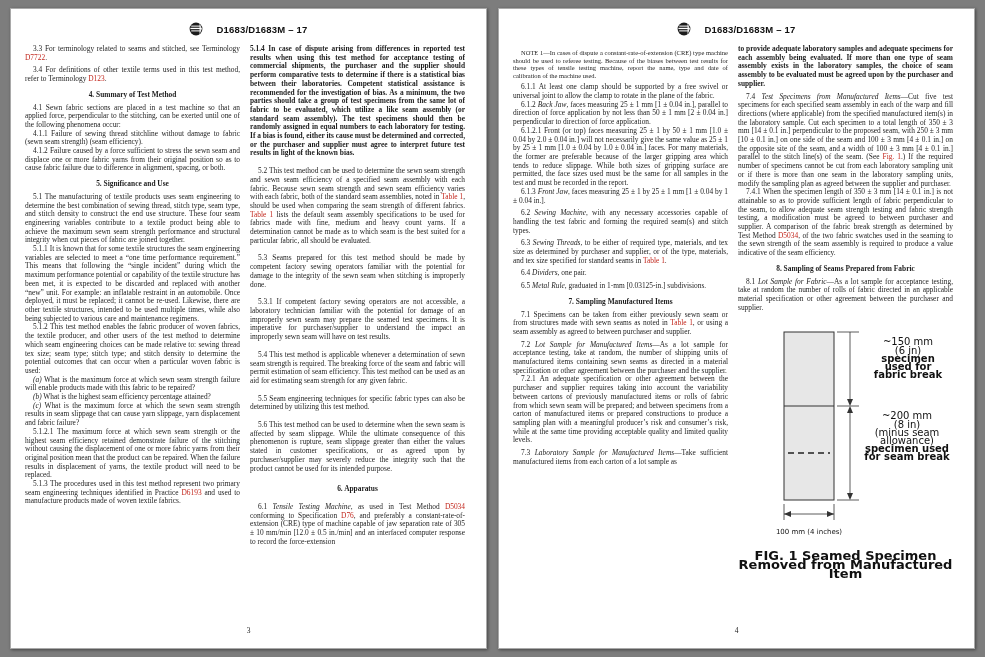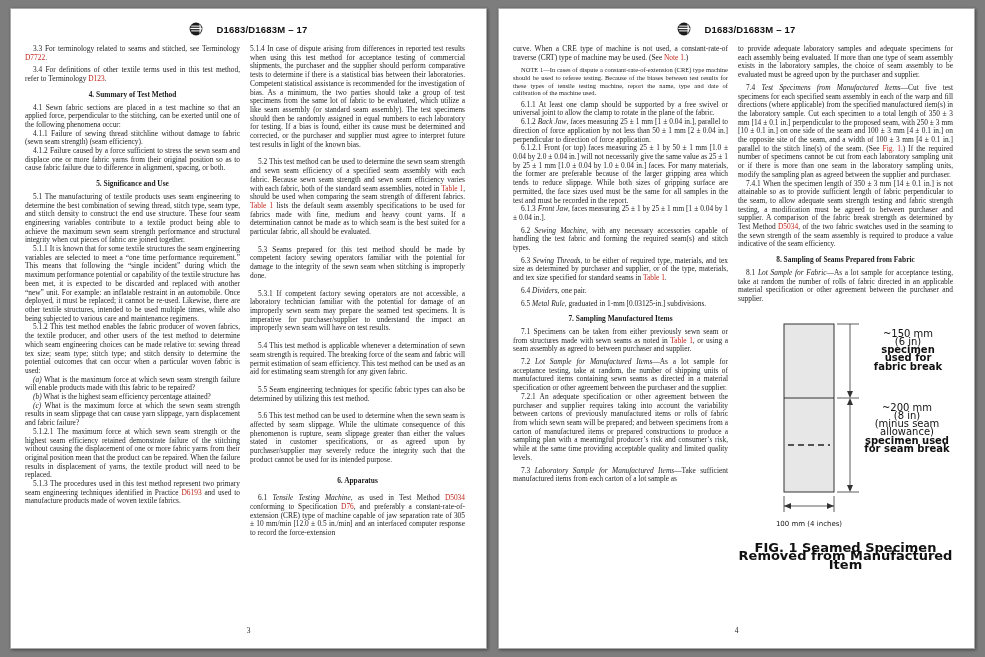--- a/index.html
+++ b/index.html
@@ -25,21 +25,21 @@
     font-family:"Liberation Sans", sans-serif;
     font-weight:bold;font-size:9.5px;color:#101010;letter-spacing:.2px;margin-left:8px;
   }
   .logo-svg{display:block;}
   .cols{display:flex;gap:10px;}
   .col{
     width:215px;height:574px;overflow:hidden;
     text-align:justify;font-size:7.4px;line-height:8.7px;color:#1d1d1d;
   }
   .col p{margin:0;text-indent:8px;}
-  .col p.cont{text-indent:0;}
+  .col p.cont{text-indent:0;font-weight:bold;}
   .col p.ps{margin-top:4px;}
   .col p.h{
     margin-top:7px;margin-bottom:2px;font-weight:bold;
     text-indent:0;text-align:center;
   }
   .col p.note{margin-top:4px;font-size:6.5px;line-height:7.6px;}
   .col.loose p.ps{margin-top:9px;}
   .col.loose p.h{margin-top:12px;}
   .ref{color:#c2271d;}
   i{font-style:italic;}
@@ -124,21 +124,20 @@
           <circle cx="7" cy="7" r="6.4" fill="#1c1c1c"></circle>
           <rect x="2.2" y="3.6" width="9.6" height="1.0" fill="#fff"></rect>
           <rect x="1.4" y="5.8" width="11.2" height="1.3" fill="#fff"></rect>
           <rect x="2.2" y="8.4" width="9.6" height="1.0" fill="#fff"></rect>
           <path d="M10.5 1.5 L12.8 7 L10.5 12.5 Z" fill="#fff" opacity="0.85"></path>
         </svg>
         <span class="doc-title">D1683/D1683M – 17</span>
       </div>
       <div class="cols">
         <div class="col">
-            <p class="cont">curve. When a CRE type of machine is not used, a constant-rate-of traverse (CRT) type of machine may be used. (See <span class="ref">Note 1</span>.)</p>
             <p class="note">NOTE 1—In cases of dispute a constant-rate-of-extension (CRE) type machine should be used to referee testing. Because of the biases between test results for these types of tensile testing machine, report the name, type and date of calibration of the machine used.</p>
             <p class="ps">6.1.1 At least one clamp should be supported by a free swivel or universal joint to allow the clamp to rotate in the plane of the fabric.</p>
             <p class="p">6.1.2 <i>Back Jaw</i>, faces measuring 25 ± 1 mm [1 ± 0.04 in.], parallel to direction of force application by not less than 50 ± 1 mm [2 ± 0.04 in.] perpendicular to direction of force application.</p>
             <p class="p">6.1.2.1 Front (or top) faces measuring 25 ± 1 by 50 ± 1 mm [1.0 ± 0.04 by 2.0 ± 0.04 in.] will not necessarily give the same value as 25 ± 1 by 25 ± 1 mm [1.0 ± 0.04 by 1.0 ± 0.04 in.] faces. For many materials, the former are preferable because of the larger gripping area which tends to reduce slippage. While both sizes of gripping surface are permitted, the face sizes used must be the same for all samples in the test and must be recorded in the report.</p>
             <p class="p">6.1.3 <i>Front Jaw</i>, faces measuring 25 ± 1 by 25 ± 1 mm [1 ± 0.04 by 1 ± 0.04 in.].</p>
             <p class="ps">6.2 <i>Sewing Machine</i>, with any necessary accessories capable of handling the test fabric and forming the required seam(s) and stitch types.</p>
             <p class="ps">6.3 <i>Sewing Threads</i>, to be either of required type, materials, and tex size as determined by purchaser and supplier, or of the type, materials, and tex size specified for standard seams in <span class="ref">Table 1</span>.</p>
             <p class="ps">6.4 <i>Dividers</i>, one pair.</p>
             <p class="ps">6.5 <i>Metal Rule</i>, graduated in 1-mm [0.03125-in.] subdivisions.</p>
             <p class="h">7. Sampling Manufactured Items</p>

